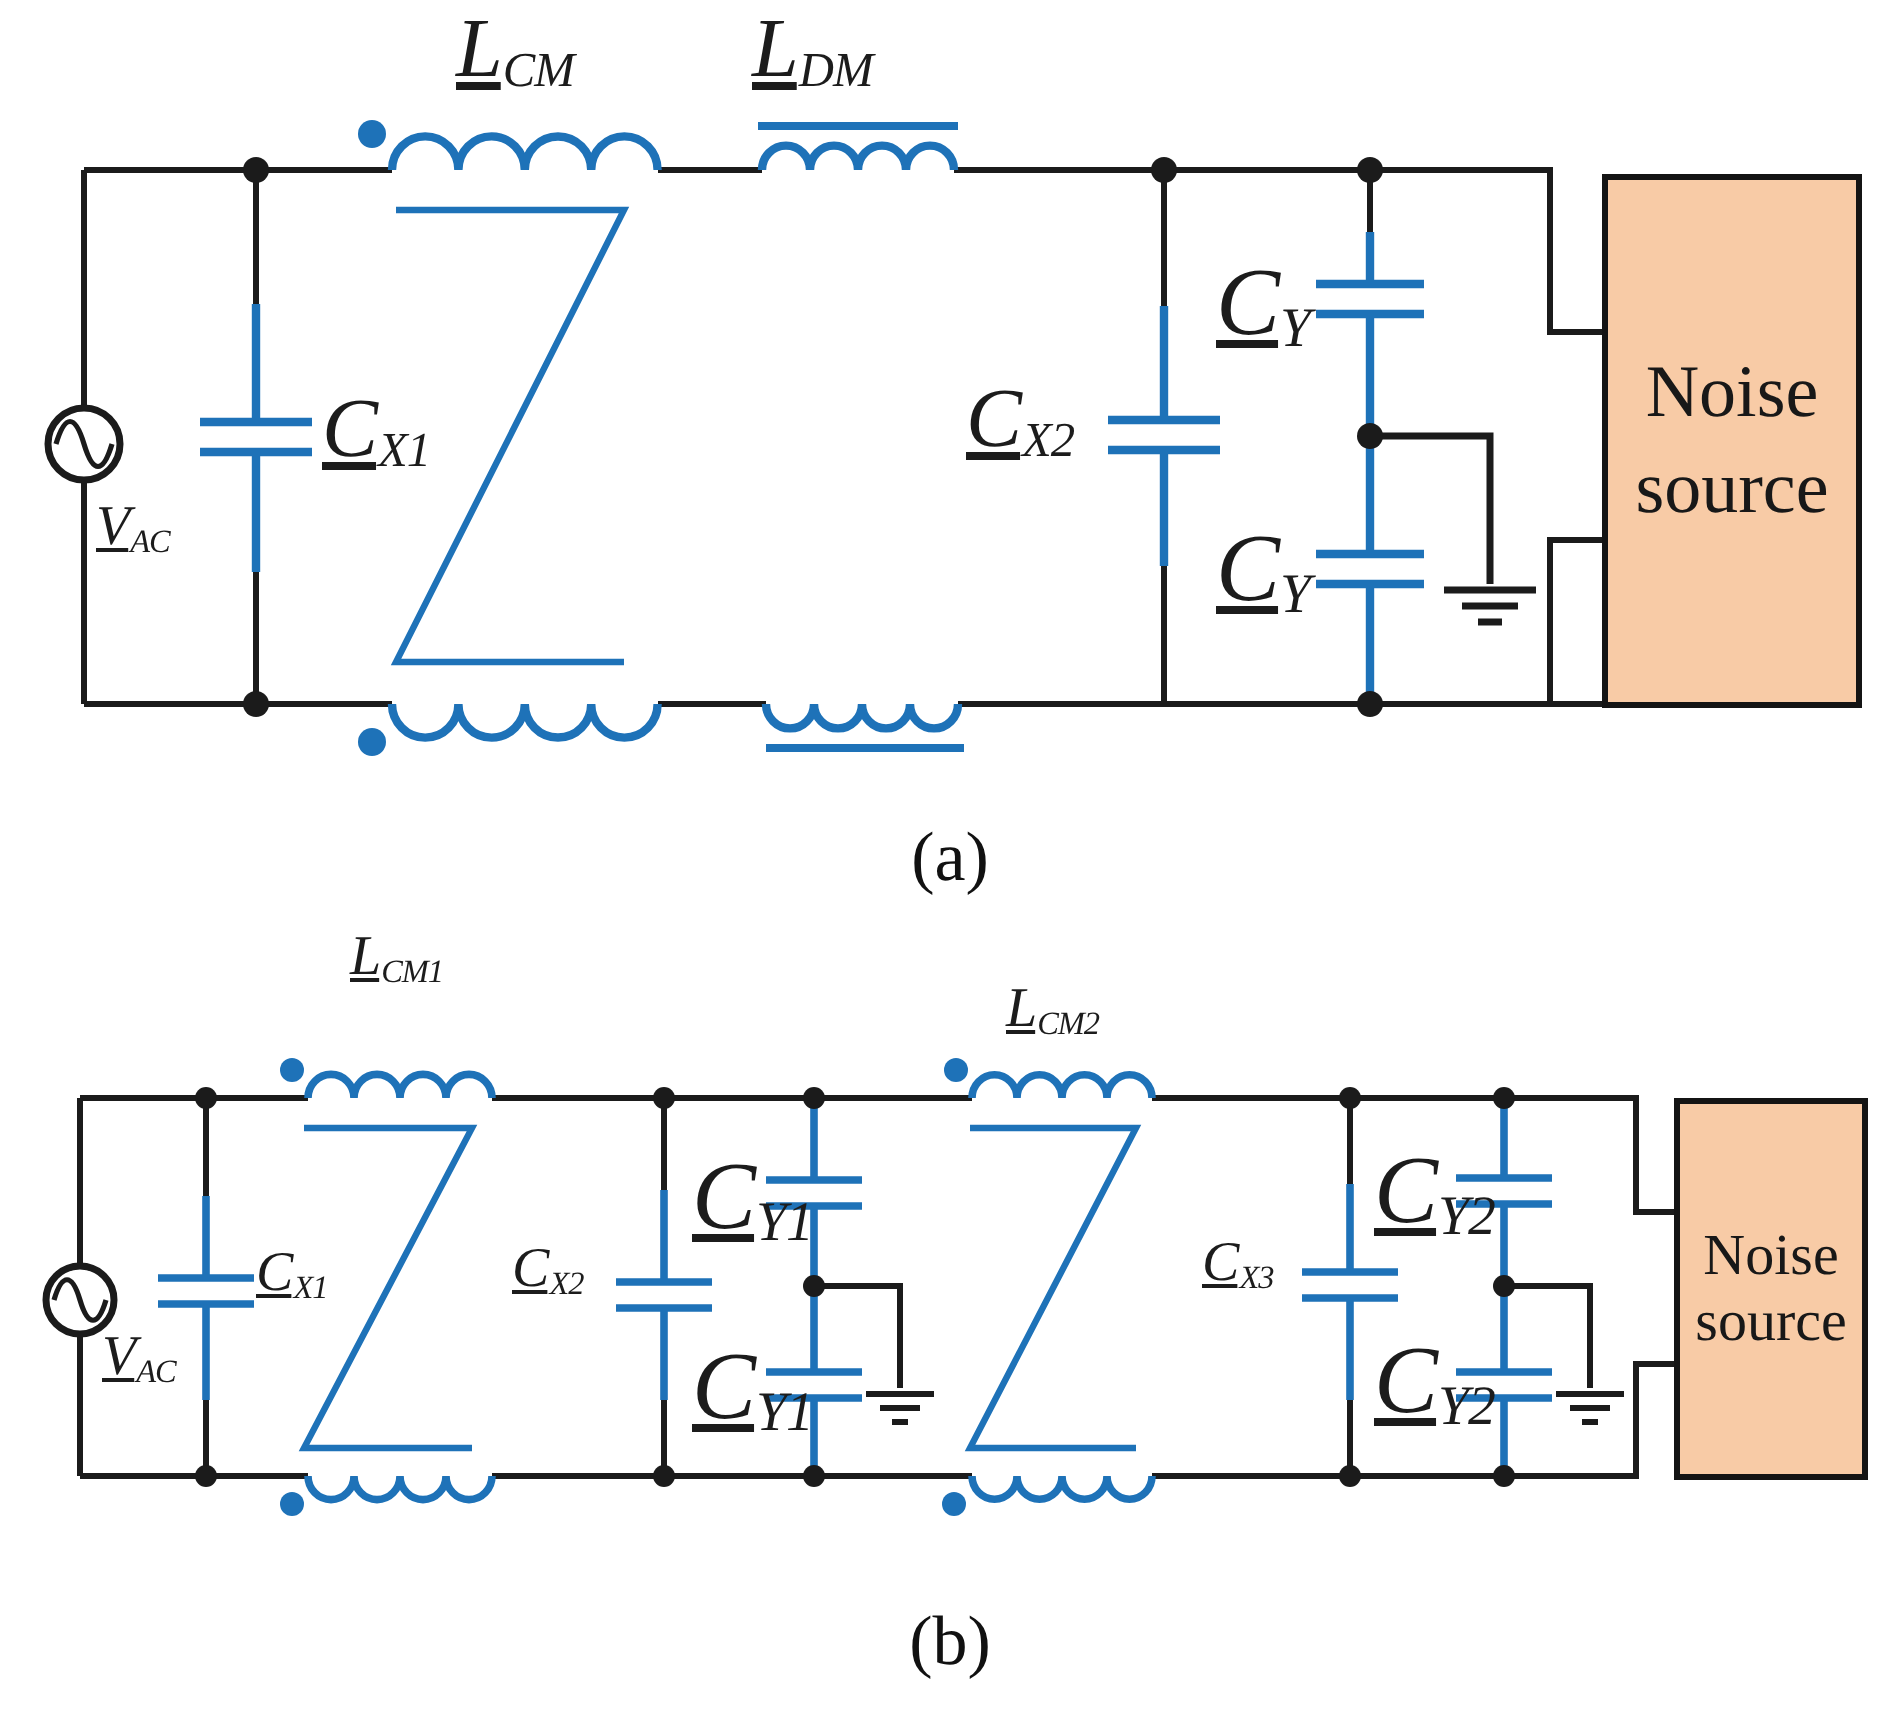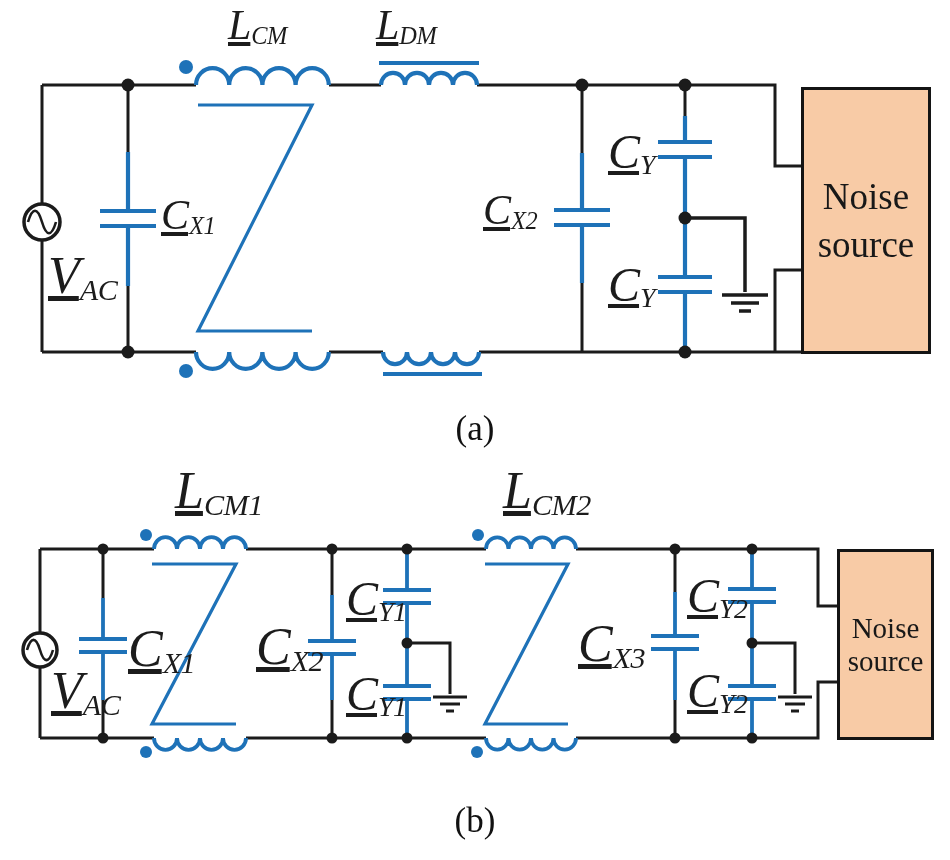--- a/index.html
+++ b/index.html
@@ -18,21 +18,21 @@
   .dk{fill:var(--wire,#1b1b1b);stroke:none;}
   .db{fill:var(--blue,#1e72b8);stroke:none;}
   .src{fill:#ffffff;stroke:var(--wire,#1b1b1b);stroke-width:3.5;}
 
   
   .clabel{position:absolute;font-family:"Liberation Serif",serif;font-style:italic;
           color:var(--label,#1c1c1c);font-size:42px;line-height:1;white-space:nowrap;
           letter-spacing:-1px;text-decoration:underline;}
   .clabel .s{font-size:0.58em;position:relative;bottom:-0.22em;margin-left:1px;letter-spacing:-0.5px;}
   .clabel.sm{font-size:48px;text-align:center;}
-  .clabel.md{font-size:52px;}
+  .clabel.md{font-size:28px;}
 
   .caption{position:absolute;left:0;width:100%;text-align:center;
            font-family:"Liberation Serif",serif;font-style:normal;
            font-size:35px;color:#111;line-height:1.1;}
 
   .noise-box{position:absolute;background:var(--noise-fill,#f8cba6);
              border:3px solid #141414;box-sizing:border-box;
              display:flex;flex-direction:column;align-items:center;justify-content:center;
              font-family:"Liberation Serif",serif;color:#181818;text-align:center;}
   #noise-a{left:801px;top:87px;width:130px;height:267px;font-size:37px;line-height:48px;}
@@ -159,19 +159,19 @@
   <div class="clabel sm" style="left:608px;top:261px"><span class="m">C</span><span class="s">Y</span></div>
   <div class="clabel md" style="left:48px;top:250px"><span class="m">V</span><span class="s">AC</span></div>
   <div class="caption" style="top:410px">(a)</div>
 
   <div class="clabel md" style="left:51px;top:665px"><span class="m">V</span><span class="s">AC</span></div>
   <div class="clabel md" style="left:128px;top:623px"><span class="m">C</span><span class="s">X1</span></div>
   <div class="clabel md" style="left:175px;top:465px"><span class="m">L</span><span class="s">CM1</span></div>
   <div class="clabel md" style="left:256px;top:621px"><span class="m">C</span><span class="s">X2</span></div>
   <div class="clabel sm" style="left:346px;top:575px"><span class="m">C</span><span class="s">Y1</span></div>
   <div class="clabel sm" style="left:346px;top:670px"><span class="m">C</span><span class="s">Y1</span></div>
-  <div class="clabel md" style="left:503px;top:465px"><span class="m">L</span><span class="s">CM2</span></div>
-  <div class="clabel md" style="left:578px;top:618px"><span class="m">C</span><span class="s">X3</span></div>
+  <div class="clabel md" style="left:503px;top:491px"><span class="m">L</span><span class="s">CM2</span></div>
+  <div class="clabel md" style="left:601px;top:618px"><span class="m">C</span><span class="s">X3</span></div>
   <div class="clabel sm" style="left:687px;top:572px"><span class="m">C</span><span class="s">Y2</span></div>
   <div class="clabel sm" style="left:687px;top:667px"><span class="m">C</span><span class="s">Y2</span></div>
   <div class="caption" style="top:802px">(b)</div>
 
 </div>
 
 </body></html>

